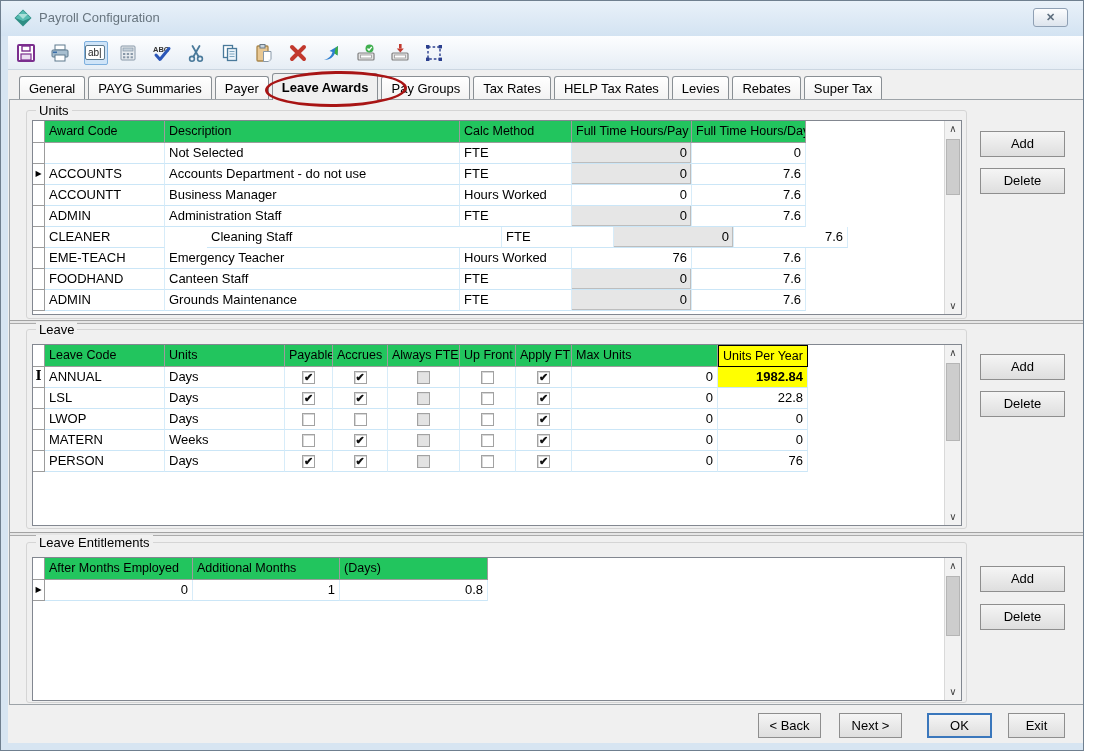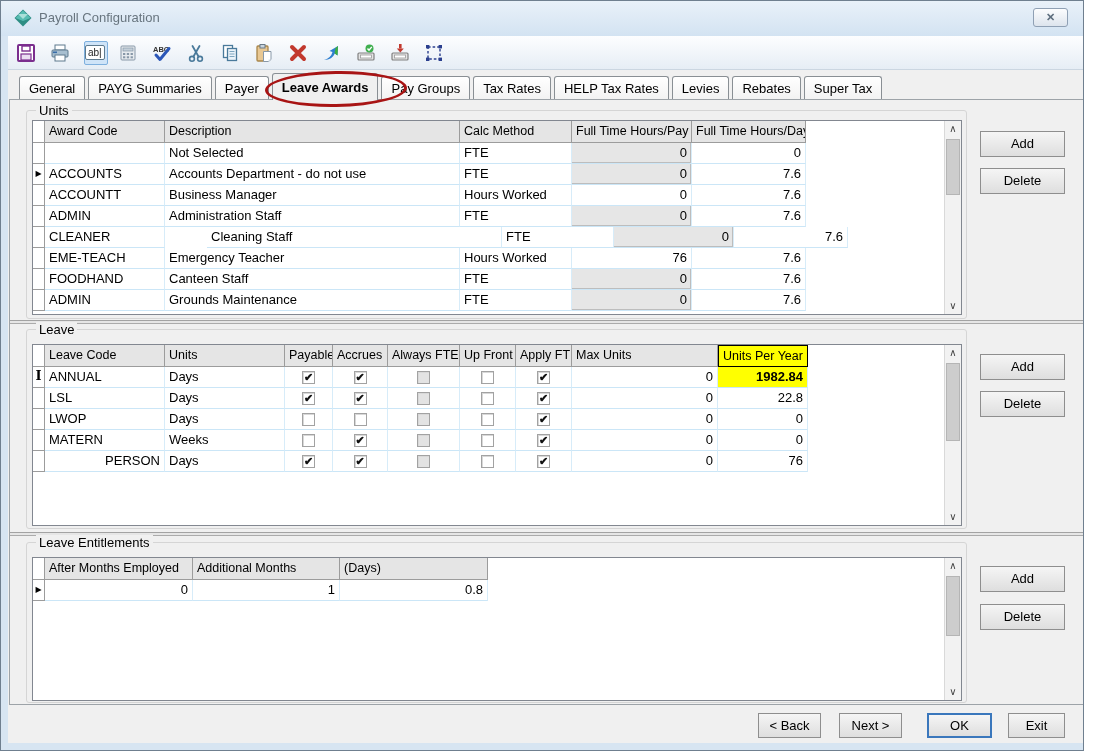--- a/index.html
+++ b/index.html
@@ -46,21 +46,21 @@
 
   .group { position:absolute; border:1px solid #D5D5D5; border-radius:3px; }
   .group-label { position:absolute; left:9px; top:-8px; background:#F0F0F0; padding:0 3px;
                  font-size:13px; color:#000; }
 
   .grid { position:absolute; background:#fff; border:1px solid #828790; overflow:hidden; }
   .grow { display:flex; height:21px; }
   .grow.header { height:22px; }
   .cell { flex:none; border-right:1px solid #D7ECF9; border-bottom:1px solid #CBE6F7;
           font-size:13px; line-height:20px; padding:0 4px; white-space:nowrap; overflow:hidden; }
-  .hcell { background:#e5e5e5; border-right:1px solid #9C9C9C; border-bottom:1px solid #9C9C9C;
+  .hcell { background:#22c55e; border-right:1px solid #9C9C9C; border-bottom:1px solid #9C9C9C;
            font-size:12.5px; line-height:21px; }
   .hcell.hl { background:#FFFF00; border:1px solid #000; }
   .cell.marker { width:12px; padding:0; text-align:center; background:#fff;
                  border-right:1px solid #9C9C9C; border-bottom:1px solid #9C9C9C;
                  font-size:8px; line-height:19px; color:#000; }
   .cell.marker.ibeam { font-family:"DejaVu Serif",serif; font-size:13px; font-weight:bold; line-height:18px; }
   .cell.num { text-align:right; }
   .cell.gray { background:#E6E6E6; box-shadow:inset -1px -1px 0 #BDBDBD; }
   .cell.hlc { background:#FFFF00;font-weight:bold; }
   .ckcell { display:flex; align-items:center; justify-content:center; padding:0; }
@@ -410,21 +410,21 @@
               <span class="cb"></span>
             </div>
             <div class="cell ckcell" style="width: 56px;">
               <span class="cb">✔</span>
             </div>
             <div class="cell num" style="width: 146px;">0</div>
             <div class="cell num" style="width: 90px;">0</div>
           </div>
           <div class="grow">
             <div class="cell marker"></div>
-            <div class="cell" style="width: 120px; text-align: right;">PERSON</div>
+            <div class="cell" style="width: 120px;">PERSON</div>
             <div class="cell" style="width: 120px;">Days</div>
             <div class="cell ckcell" style="width: 48px;">
               <span class="cb">✔</span>
             </div>
             <div class="cell ckcell" style="width: 55px;">
               <span class="cb">✔</span>
             </div>
             <div class="cell ckcell" style="width: 72px;">
               <span class="cb dim"></span>
             </div>

